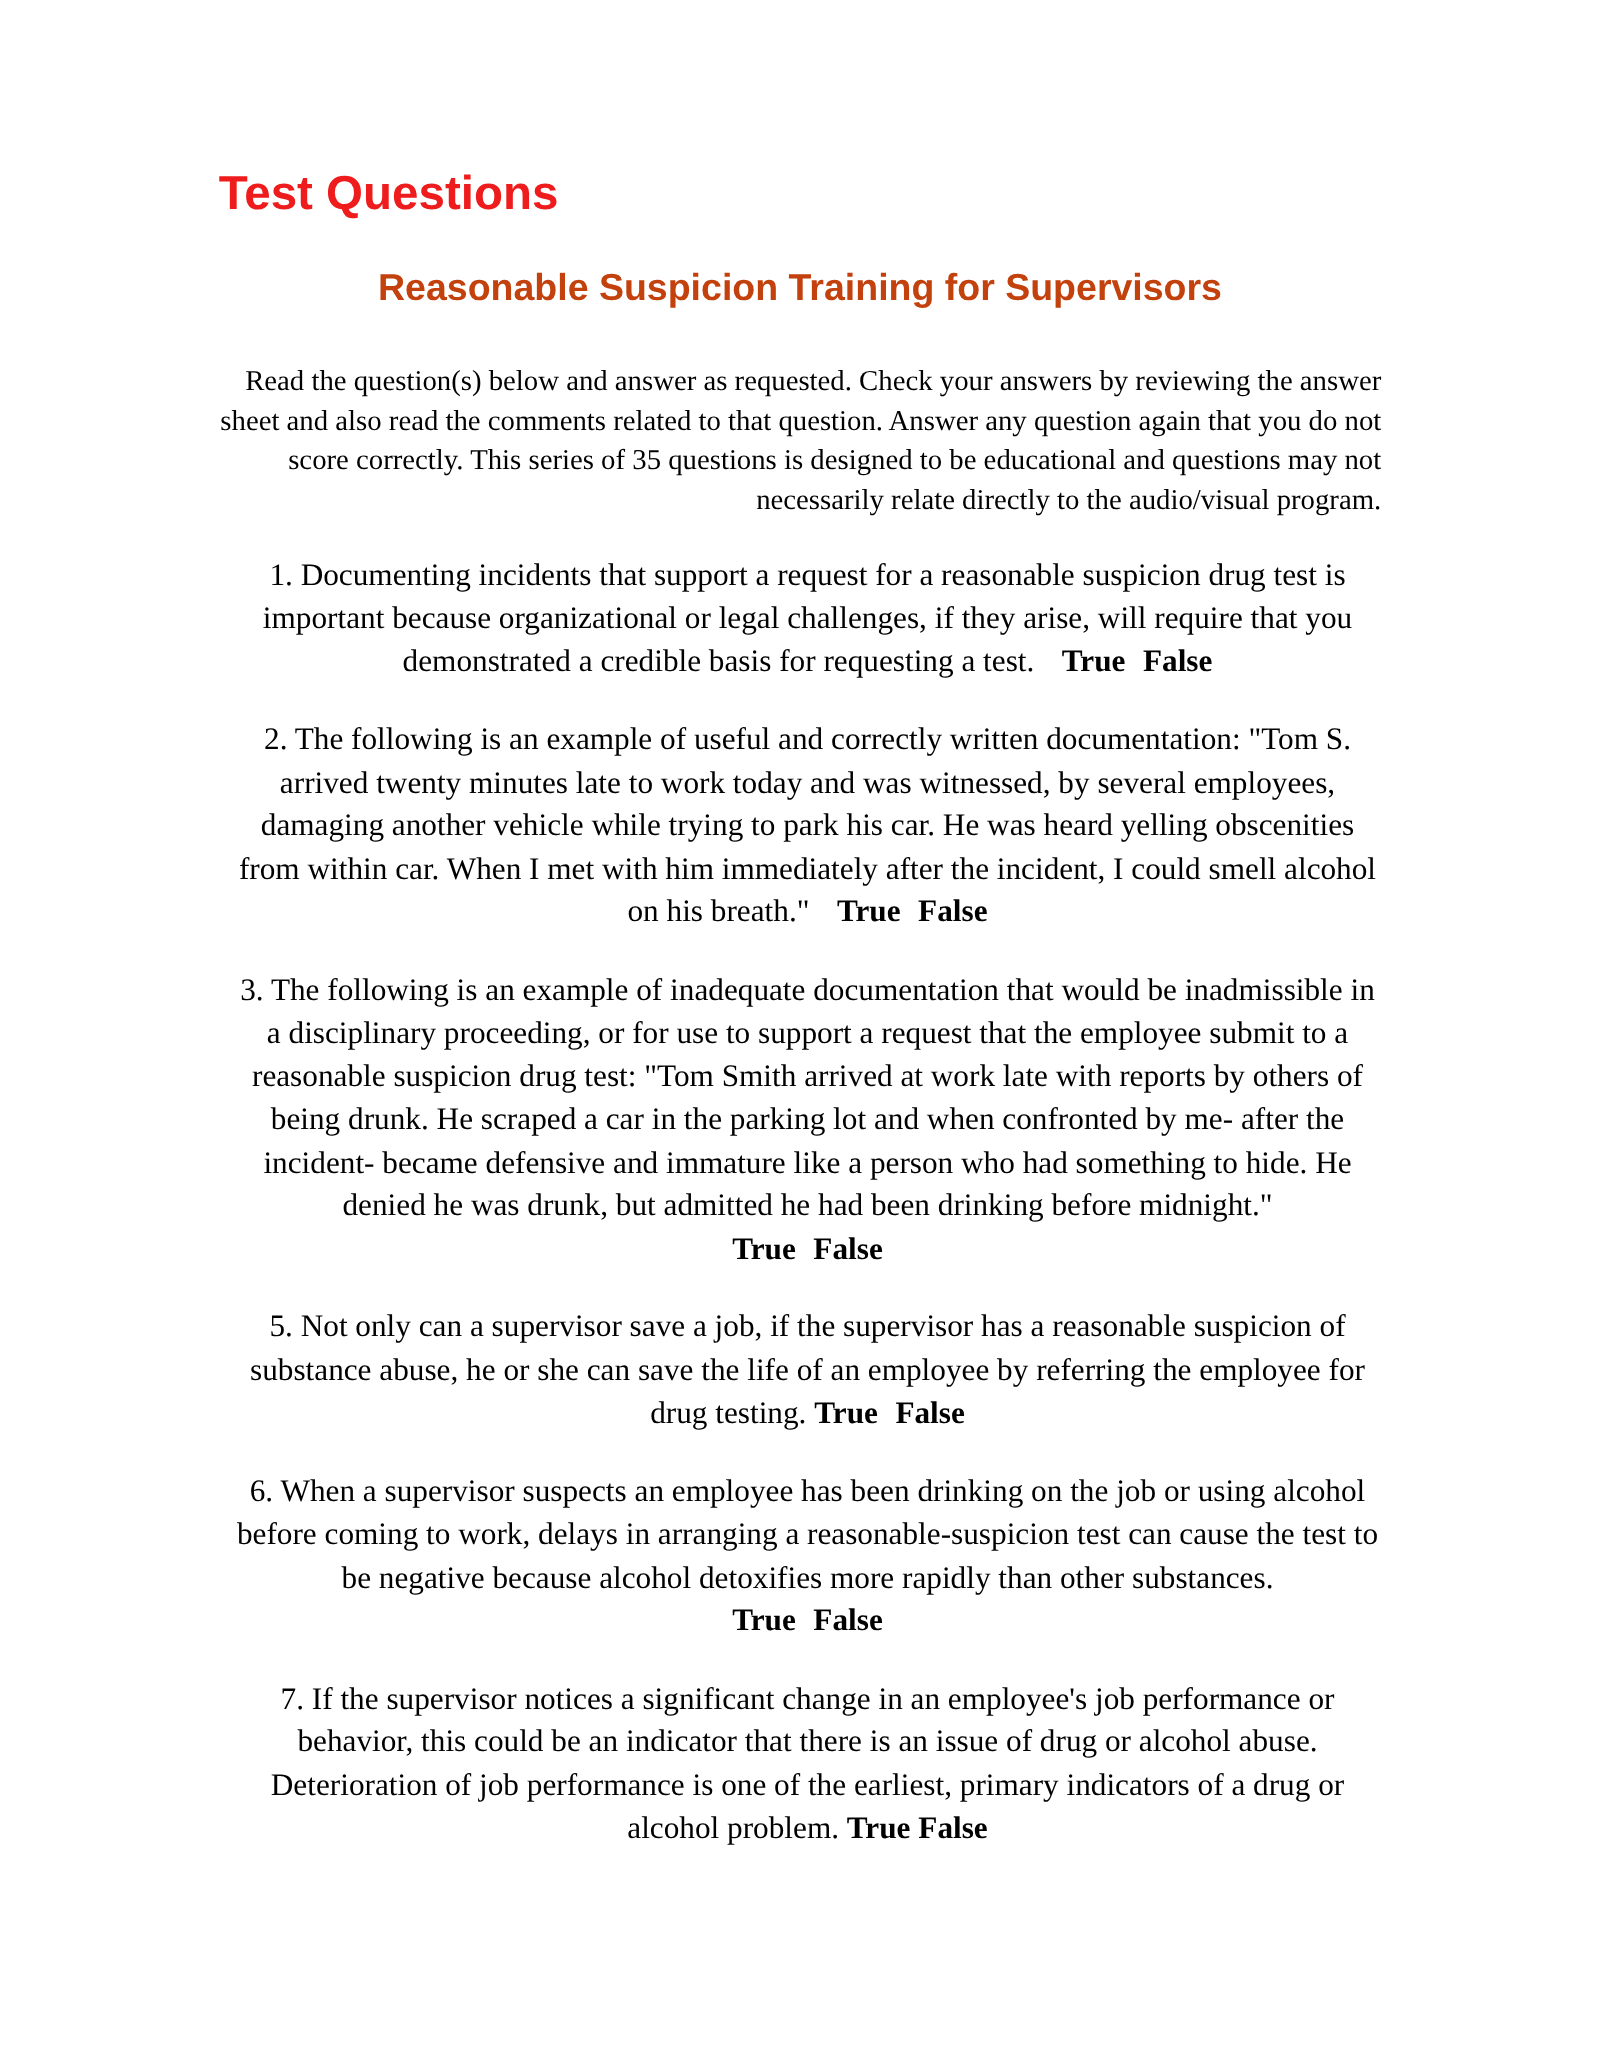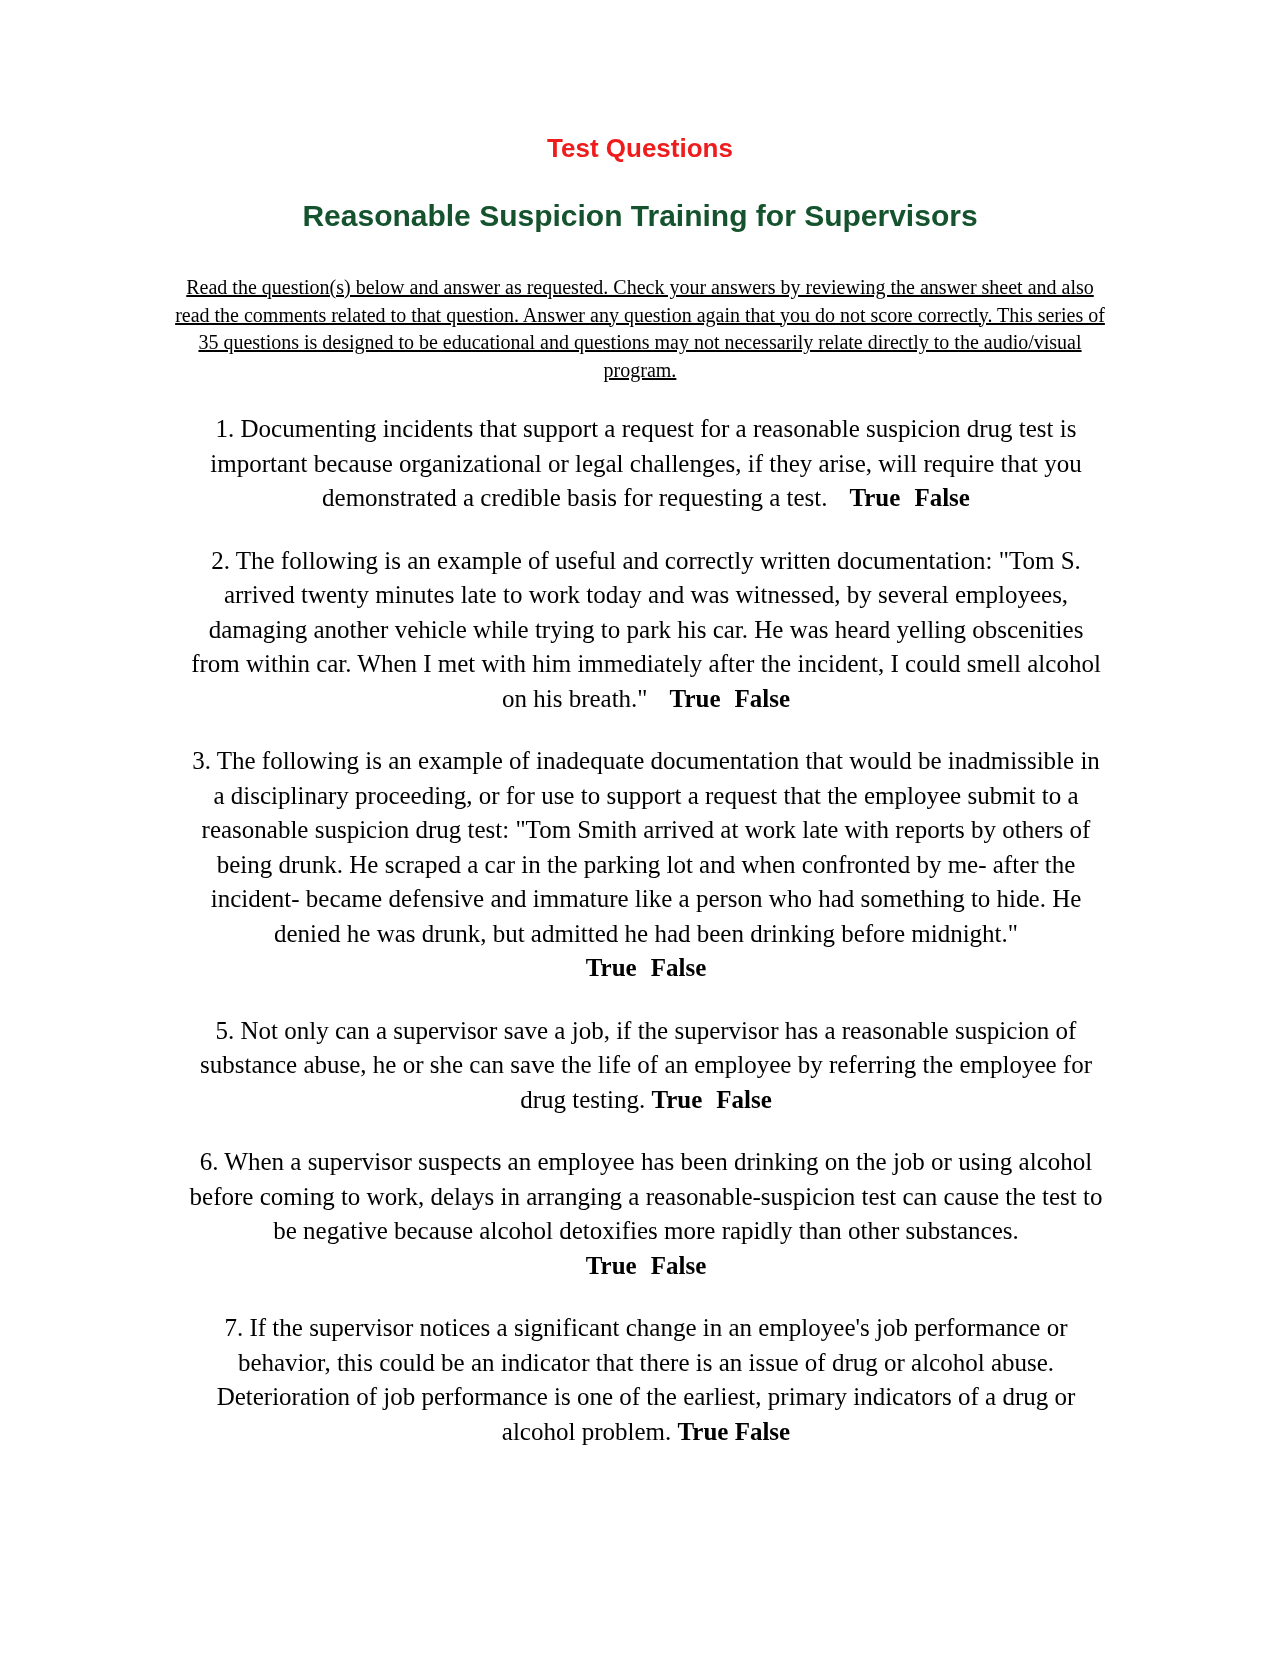--- a/index.html
+++ b/index.html
@@ -14,43 +14,42 @@
     color: #000000;
   }
   .page {
     width: 1280px;
     min-height: 1656px;
     box-sizing: border-box;
     padding: 132px 175px 60px 175px;
     background: #ffffff;
   }
   .doc-title {
-    text-align: center;
+    text-align: left;
     color: #ee1c1c;
     font-family: "Liberation Sans", sans-serif;
     font-weight: bold;
-    font-size: 26px;
+    font-size: 38px;
     line-height: 1.25;
     margin: 0 0 32px 0;
   }
   .doc-subtitle {
     text-align: center;
-    color: #14532d;
+    color: #c2410c;
     font-family: "Liberation Sans", sans-serif;
     font-weight: bold;
     font-size: 30px;
     line-height: 1.25;
     margin: 0 0 40px 0;
   }
   .intro {
-    font-size: 20px;
+    font-size: 23px;
     line-height: 1.38;
     margin: 0 0 28px 0;
-    text-align: center;
-    text-decoration: underline;
+    text-align: right;
   }
   .question {
     font-size: 25px;
     line-height: 1.38;
     margin: 0 0 28px 12px;
     text-align: center;
   }
   .tf {
     font-weight: bold;
   }

